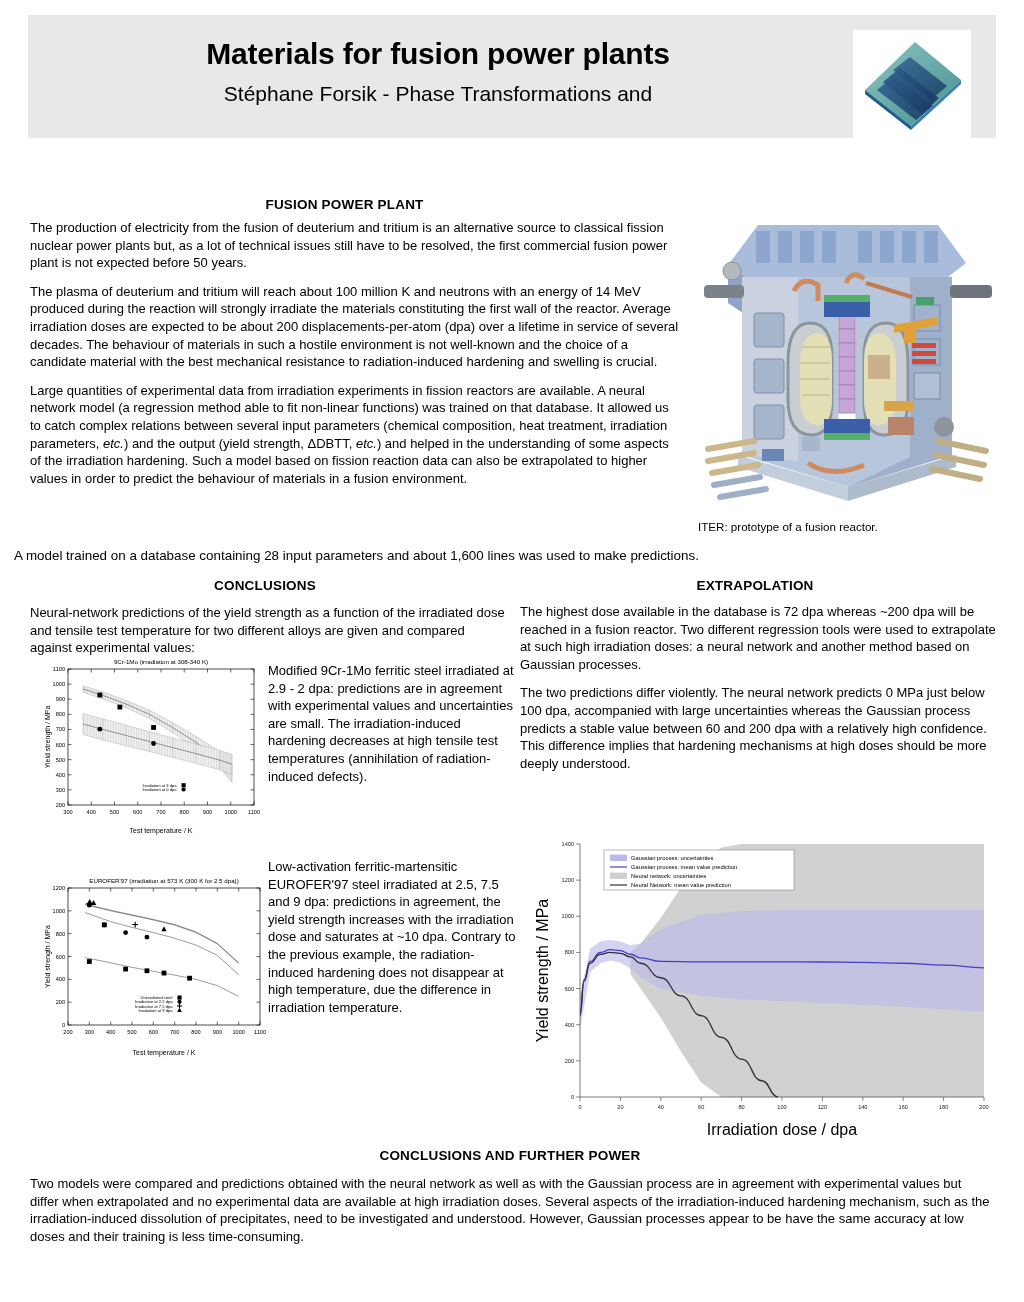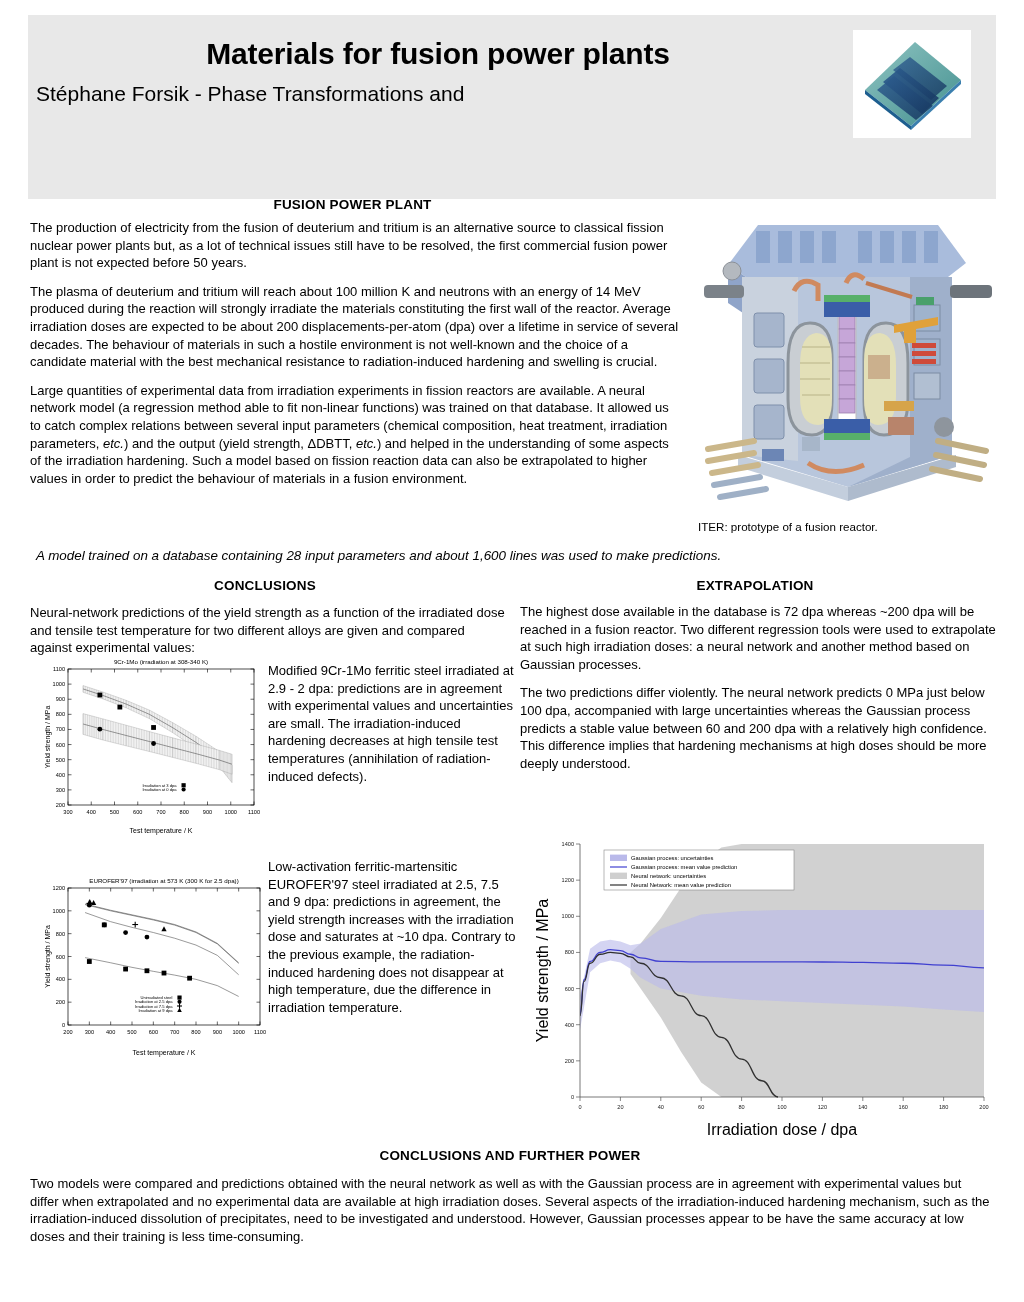--- a/index.html
+++ b/index.html
@@ -5,61 +5,61 @@
   html,body{margin:0;padding:0;}
   body{
     width:1024px;height:1302px;background:#ffffff;
     font-family:"Liberation Sans", sans-serif;
     color:#000;overflow:hidden;position:relative;
   }
   .page{position:absolute;inset:0;}
 
   
   .header{
-    position:absolute;left:28px;top:15px;width:968px;height:184px;
+    position:absolute;left:28px;top:15px;width:968px;height:123px;
     background:#e8e8e8;
   }
   .header-title{
     position:absolute;left:0;top:22px;width:820px;text-align:center;
     font-size:30px;font-weight:bold;letter-spacing:-0.2px;
   }
   .header-sub{
-    position:absolute;left:0;top:64px;width:820px;text-align:left;
-    font-size:21px;line-height:29px;font-weight:normal;padding-left:8px;
+    position:absolute;left:0;top:64px;width:820px;text-align:center;
+    font-size:21px;line-height:29px;font-weight:normal;
   }
   .header-logo{
     position:absolute;left:825px;top:15px;width:118px;height:108px;
     background:#ffffff;overflow:hidden;
   }
   .logo-svg{display:block;}
 
   
   .sec-head{
     font-size:13.5px;font-weight:bold;text-align:center;letter-spacing:0.2px;
   }
 
   
   .para{
     font-size:13px;line-height:17.6px;text-align:left;margin:0 0 11px 0;
   }
   .para:last-child{margin-bottom:0;}
   .ital{font-style:italic;text-align:center;}
 
   
-  #fusion-head{position:absolute;left:30px;top:197px;width:645px;}
+  #fusion-head{position:absolute;left:22px;top:197px;width:645px;}
   #fusion-text{position:absolute;left:30px;top:219px;width:650px;}
 
   #iter-fig{position:absolute;left:698px;top:205px;width:298px;height:330px;}
   #iter-img{width:298px;height:310px;display:block;}
   #iter-cap{
     position:absolute;left:698px;top:520px;width:298px;
     font-size:11.6px;
   }
 
-  #model-note{position:absolute;left:36px;top:547px;width:960px;font-size:13.4px;line-height:17.6px;font-style:italic;}
+  #model-note{position:absolute;left:14px;top:547px;width:960px;font-size:13.4px;line-height:17.6px;}
 
   
   #pred-head{position:absolute;left:30px;top:578px;width:470px;}
   #extr-head{position:absolute;left:520px;top:578px;width:470px;}
 
   #pred-intro{position:absolute;left:30px;top:604px;width:475px;}
   #extr-text{position:absolute;left:520px;top:603px;width:480px;}
 
   
   #chart1{position:absolute;left:30px;top:655px;width:232px;height:180px;}

